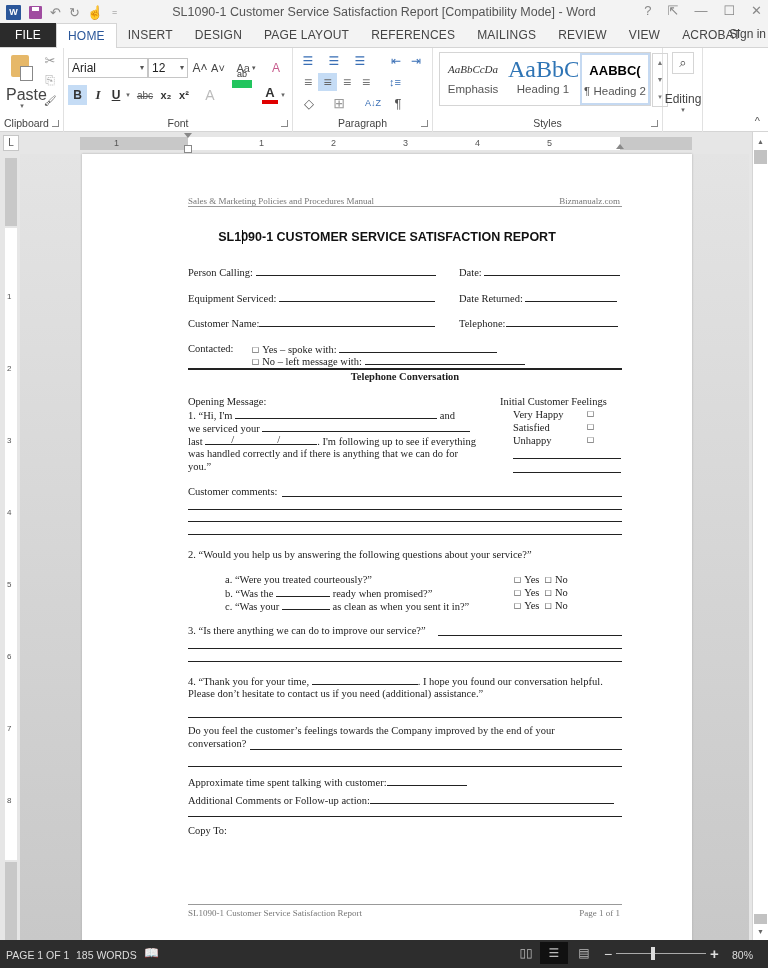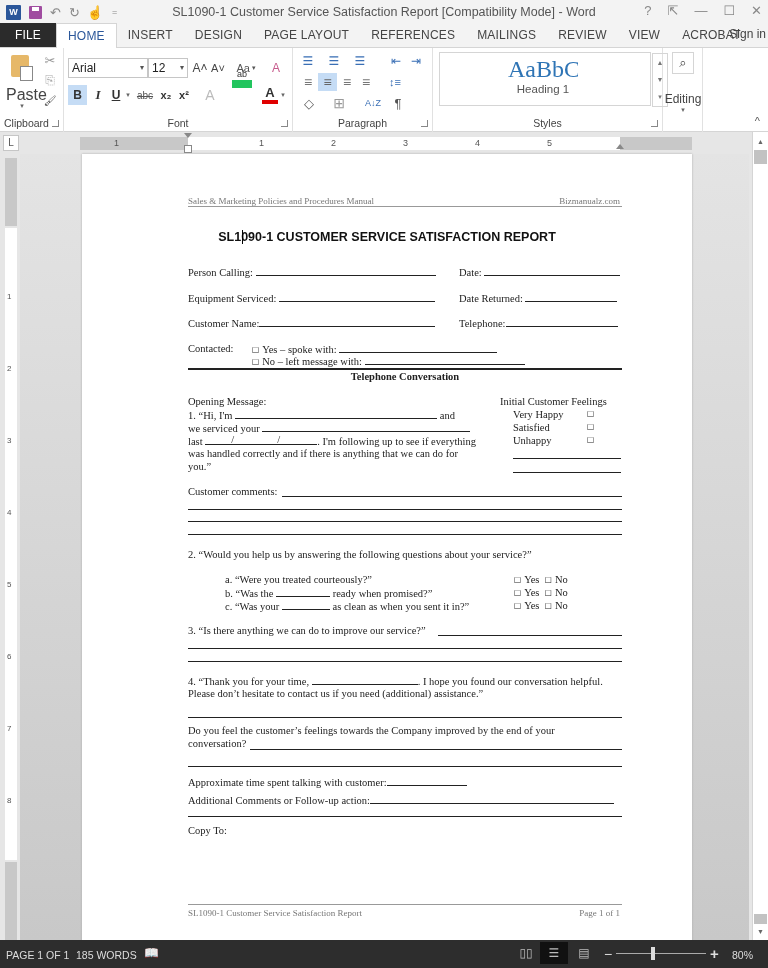--- a/index.html
+++ b/index.html
@@ -160,23 +160,31 @@
       <span class="rbtn" style="left:6px;top:46px;width:20px;height:18px;font-size:13px;color:#555">◇</span>
       <span class="rbtn" style="left:36px;top:46px;width:20px;height:18px;font-size:14px;color:#999">⊞</span>
       <span class="rbtn" style="left:70px;top:46px;width:20px;height:18px;font-size:9px;color:#3a6fb5">A↓Z</span>
       <span class="rbtn" style="left:96px;top:46px;width:18px;height:18px;font-size:13px;color:#555">¶</span>
       <div class="glabel">Paragraph</div>
       <div class="launcher"></div>
     </div>
 
     <div class="group" style="left:433px;width:230px">
       <div class="stylebox">
+        <div class="sitem" style="left:0;width:66px">
+          <div class="prev" style="font-family:'Liberation Serif',serif;font-style:italic;font-size:11px;color:#333">AaBbCcDa</div>
+          <div class="nm">Emphasis</div>
+        </div>
         <div class="sitem" style="left:68px;width:70px">
           <div class="prev" style="font-family:'Liberation Serif',serif;font-size:24px;color:#2e74b5">AaBbC</div>
           <div class="nm">Heading 1</div>
+        </div>
+        <div class="sitem sel" style="left:140px;width:70px">
+          <div class="prev" style="font-family:'Liberation Sans',sans-serif;font-weight:bold;font-size:13px;color:#000">AABBC(</div>
+          <div class="nm">¶ Heading 2</div>
         </div>
         <div class="sscroll">
           <span>▲</span>
           <span>▼</span>
           <span>▾</span>
         </div>
       </div>
       <div class="glabel">Styles</div>
       <div class="launcher"></div>
     </div>

